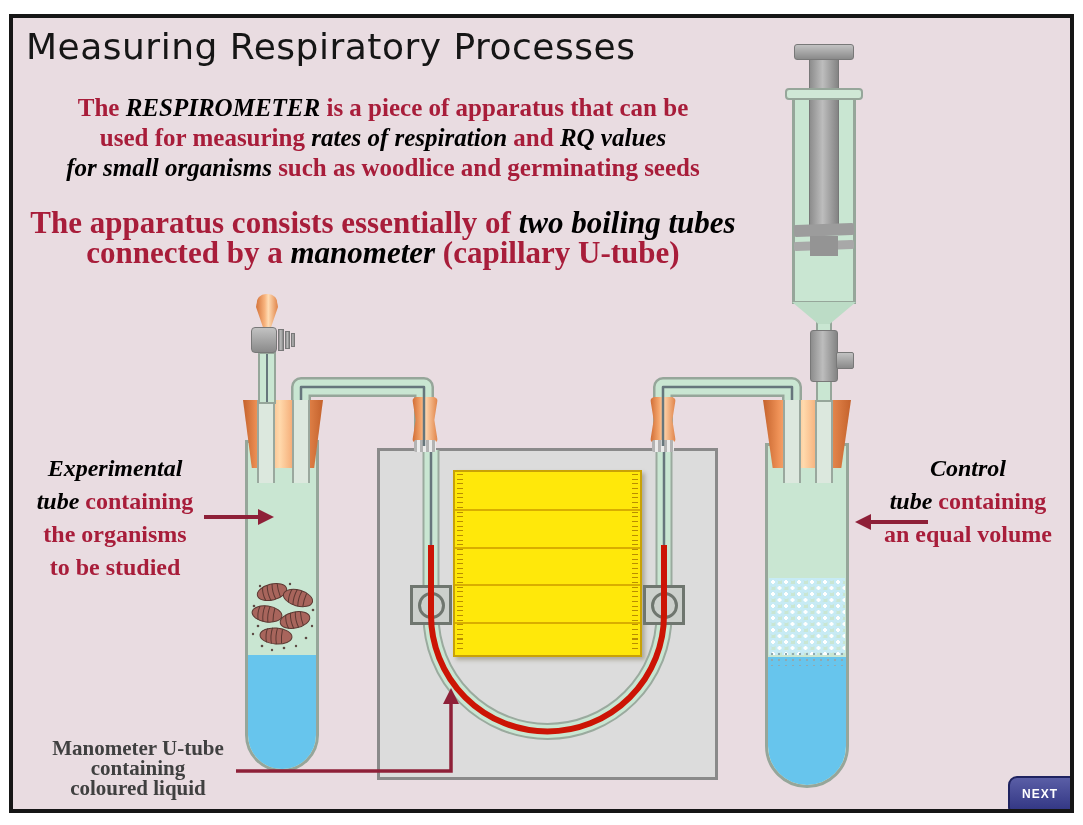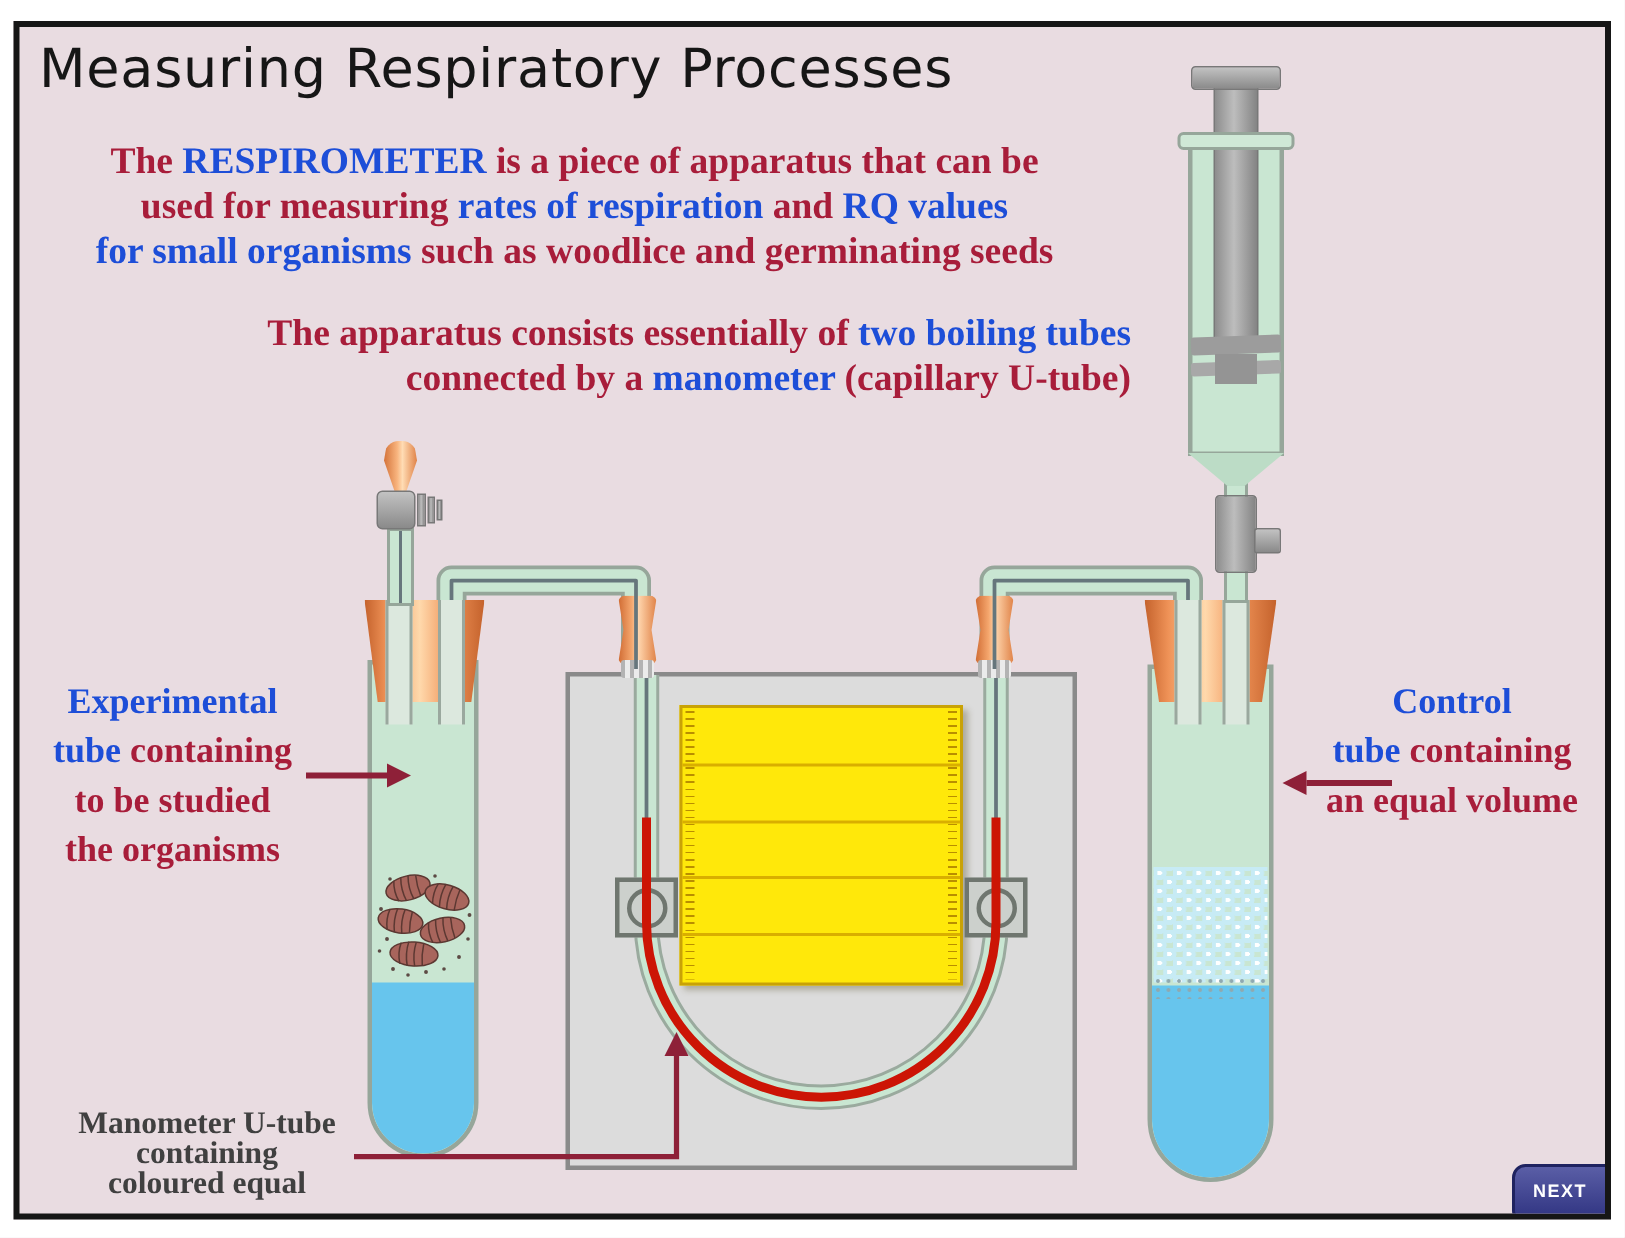--- a/index.html
+++ b/index.html
@@ -6,24 +6,24 @@
   .page{position:relative;width:1083px;height:825px;background:#ffffff;overflow:hidden;
         font-family:"Liberation Serif","DejaVu Serif",serif;}
   .frame{position:absolute;left:9px;top:14px;width:1065px;height:799px;box-sizing:border-box;
          border:4px solid #161616;background:#e9dce1;overflow:hidden;}
   .canvas{position:absolute;left:-13px;top:-18px;width:1083px;height:825px;}
   .abs{position:absolute;}
   .title{left:26px;top:26px;width:700px;font-family:"DejaVu Sans",sans-serif;
          font-size:36px;color:#161616;letter-spacing:.5px;white-space:nowrap;}
   .para{left:12px;top:93px;width:742px;text-align:center;font-weight:bold;
         font-size:25px;line-height:30px;}
-  .para2{left:12px;top:208px;width:742px;text-align:right;font-weight:bold;
-        font-size:25px;line-height:30px;}
+  .para2{left:12px;top:208px;width:742px;text-align:center;font-weight:bold;
+        font-size:31px;line-height:30px;}
   .t-red{color:#a81d3a;}
-  .t-navy{color:#1d4ed8;}
+  .t-navy{color:#000000;font-style:italic;}
   .sidelabel{width:190px;text-align:center;font-weight:bold;font-size:24px;line-height:33px;}
   .manlabel{left:28px;top:738px;width:220px;text-align:center;font-weight:bold;
             font-size:21px;line-height:20px;color:#404040;}
   
   .board{left:377px;top:448px;width:341px;height:332px;background:#dcdcdc;
          border:3px solid #8a8a8a;box-sizing:border-box;}
   .ruler{left:453px;top:470px;width:189px;height:187px;background:#ffe80a;
          border:2px solid #c9a206;box-sizing:border-box;box-shadow:3px 3px 4px rgba(90,80,40,.35);}
   .ruler .rline{position:absolute;left:0;right:0;height:2px;background:#d9ae00;}
   .ruler .ticks{position:absolute;top:2px;bottom:2px;width:6px;
@@ -215,33 +215,33 @@
       <line x1="928" y1="522" x2="871" y2="522"></line>
       <polygon points="871,514 855,522 871,530" stroke="none"></polygon>
       <polyline points="236,771 451,771 451,702" fill="none" stroke-width="3.5"></polyline>
       <polygon points="443,704 451,688 459,704" stroke="none"></polygon>
     </g>
   </svg>
 
   <div class="abs sidelabel" style="left:20px;top:452px">
     <div class="t-navy">Experimental</div>
     <div><span class="t-navy">tube </span><span class="t-red">containing</span></div>
+    <div class="t-red">the organisms</div>
     <div class="t-red">to be studied</div>
-    <div class="t-red">the organisms</div>
   </div>
 
   <div class="abs sidelabel" style="left:873px;top:452px">
     <div class="t-navy">Control</div>
     <div><span class="t-navy">tube </span><span class="t-red">containing</span></div>
     <div class="t-red">an equal volume</div>
   </div>
 
   <div class="abs manlabel">
     <div>Manometer U-tube</div>
     <div>containing</div>
-    <div>coloured equal</div>
+    <div>coloured liquid</div>
   </div>
 
   <div class="abs nextbtn">NEXT</div>
 
 </div>
 </div>
 </div>
 
 </body></html>

